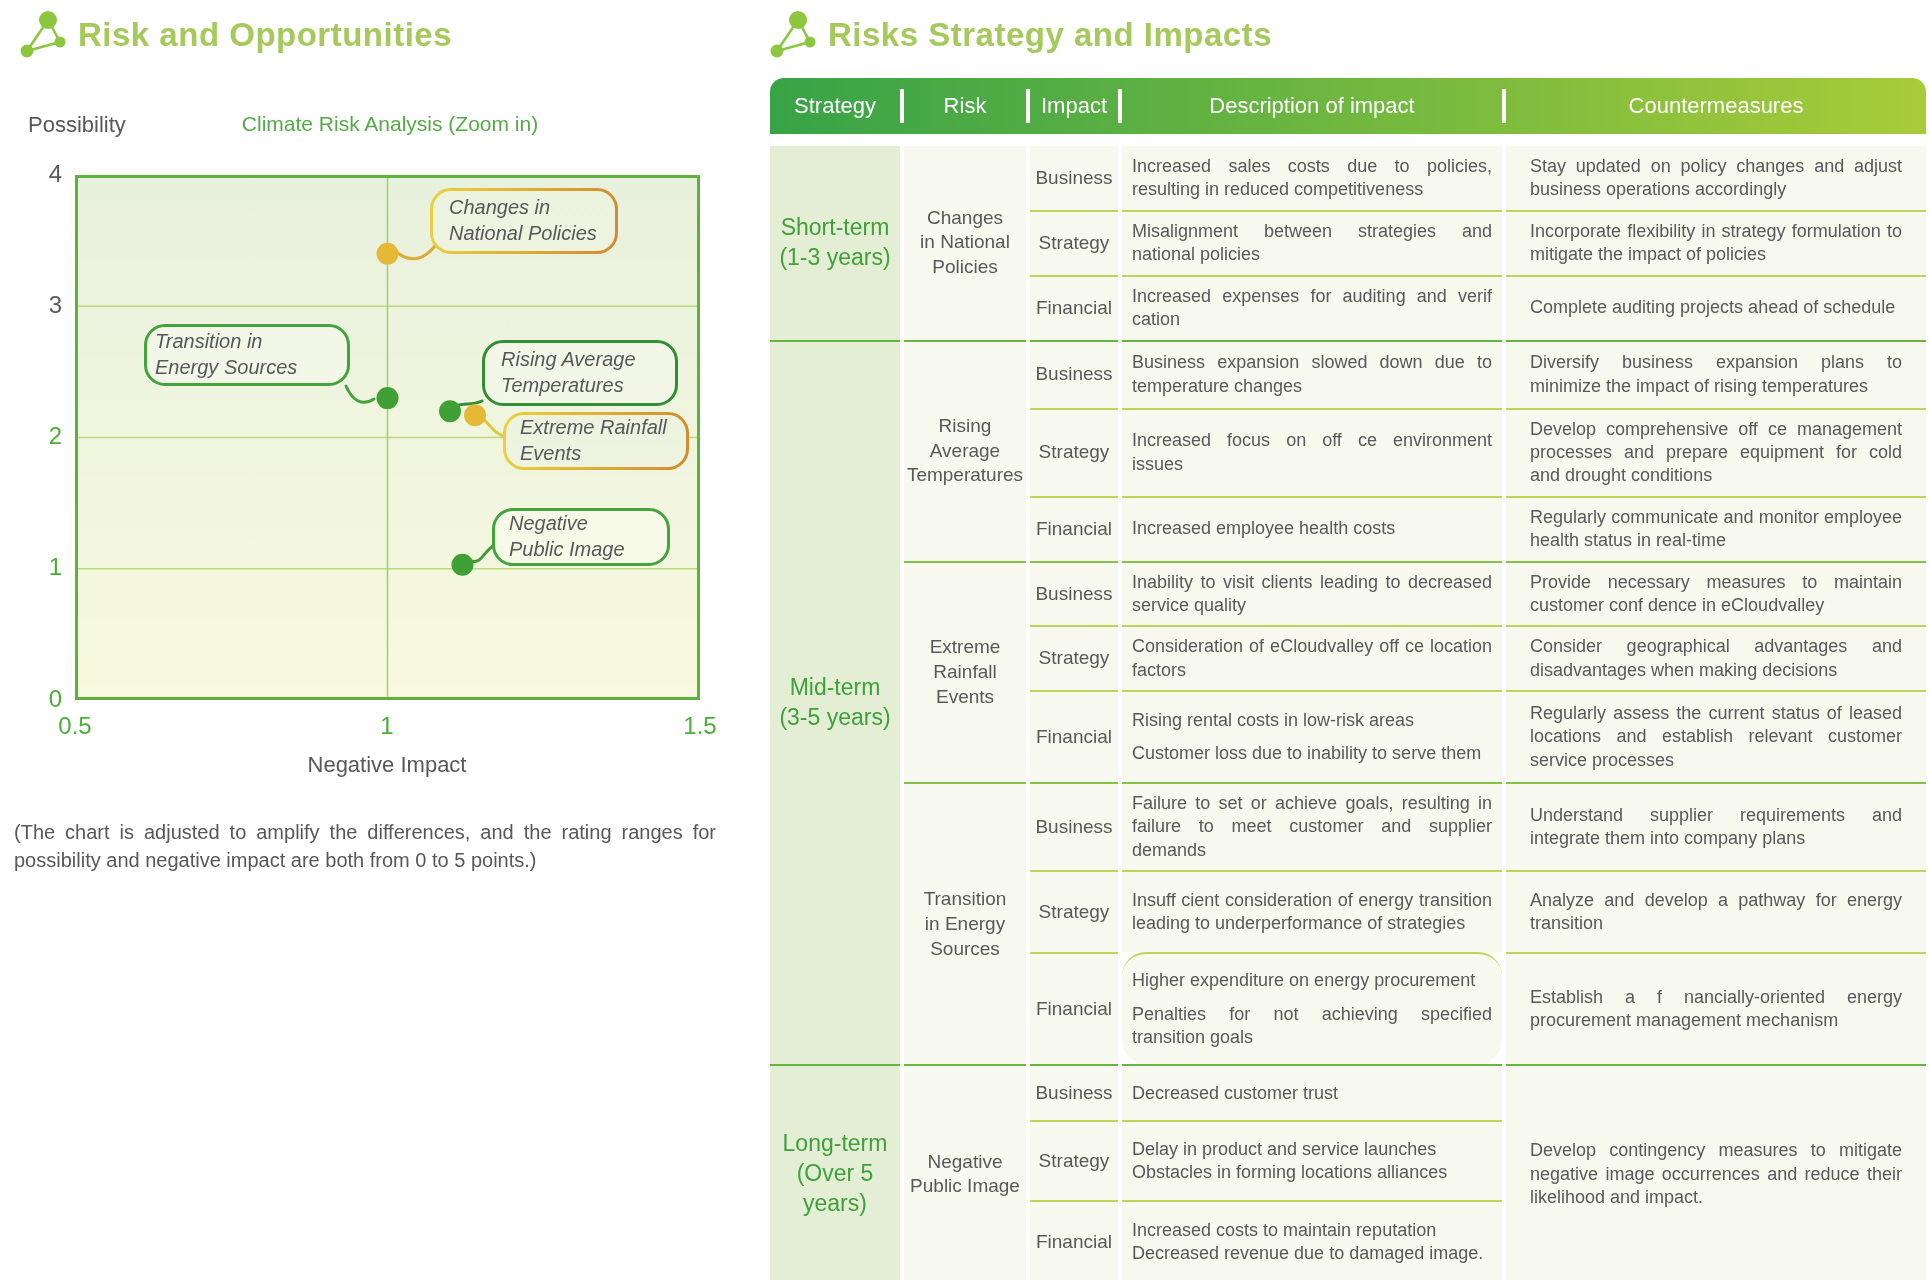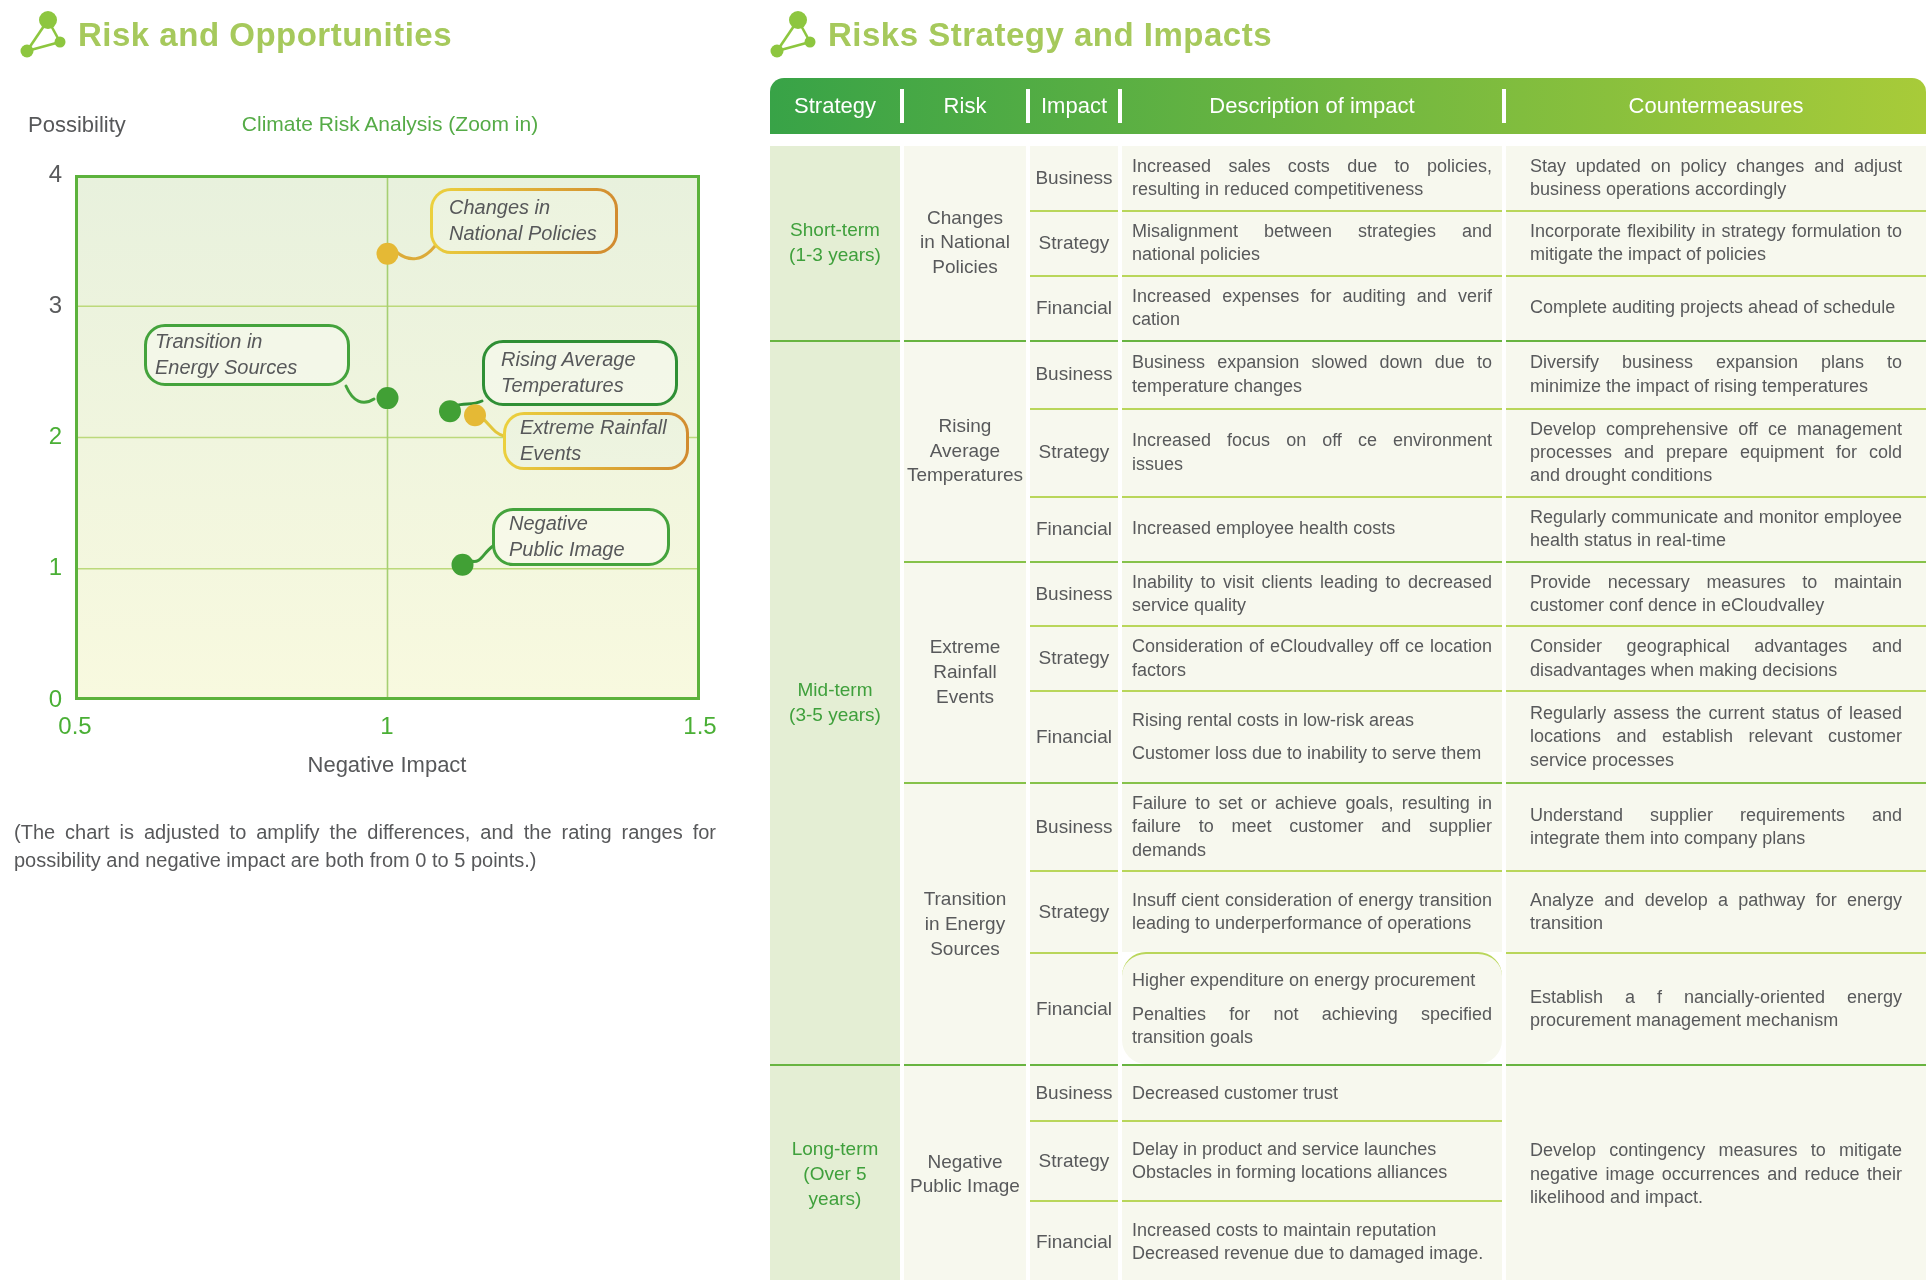--- a/index.html
+++ b/index.html
@@ -42,21 +42,21 @@
 
   .tgrid{position:absolute;left:770px;top:146px;width:1156px;display:grid;
          grid-template-columns:130px 122px 88px 380px 420px;column-gap:4px;
          grid-template-rows:
            minmax(64px,auto) minmax(58px,auto) minmax(56px,auto)
            minmax(68px,auto) minmax(88px,auto) minmax(58px,auto)
            minmax(60px,auto) minmax(58px,auto) minmax(92px,auto)
            minmax(82px,auto) minmax(82px,auto) minmax(112px,auto)
            minmax(56px,auto) minmax(80px,auto) minmax(82px,auto);}
   .cell{box-sizing:border-box;font-size:18px;line-height:1.3;}
-  .pc{background:#e4eed4;color:#3fa03c;font-size:19px;display:flex;align-items:center;
+  .pc{background:#e4eed4;color:#3fa03c;font-size:23px;display:flex;align-items:center;
       justify-content:center;text-align:center;white-space:pre-line;}
   .rc{background:#f7f8ee;display:flex;align-items:center;justify-content:center;
       text-align:center;white-space:pre-line;font-size:19px;color:#58595b;}
   .ic{background:#f7f8ee;display:flex;align-items:center;justify-content:center;
       font-size:19px;color:#58595b;}
   .dc,.cc{background:#f7f8ee;display:flex;flex-direction:column;justify-content:center;
       text-align:justify;padding:8px 10px;color:#58595b;}
   .cc{padding:8px 24px;}
   .dc p,.cc p{margin:0;}
   .dc p + p{margin-top:10px;}
@@ -261,21 +261,21 @@
     <div class="cell ic gd" style="grid-area:10/3;">Business</div>
     <div class="cell dc gd" style="grid-area:10/4;">
         <p>Failure to set or achieve goals, resulting in failure to meet customer and supplier demands</p>
       </div>
     <div class="cell cc gd" style="grid-area:10/5;">
         <p>Understand supplier requirements and integrate them into company plans</p>
       </div>
 
     <div class="cell ic rd" style="grid-area:11/3;">Strategy</div>
     <div class="cell dc rd" style="grid-area:11/4;">
-        <p>Insuff cient consideration of energy transition leading to underperformance of operations</p>
+        <p>Insuff cient consideration of energy transition leading to underperformance of strategies</p>
       </div>
     <div class="cell cc rd" style="grid-area:11/5;">
         <p>Analyze and develop a pathway for energy transition</p>
       </div>
 
     <div class="cell ic rd" style="grid-area:12/3;">Financial</div>
     <div class="cell dc rd" style="grid-area:12/4;border-radius:24px;">
       <p>Higher expenditure on energy procurement</p>
       <p>Penalties for not achieving specified transition goals</p>
     </div>

